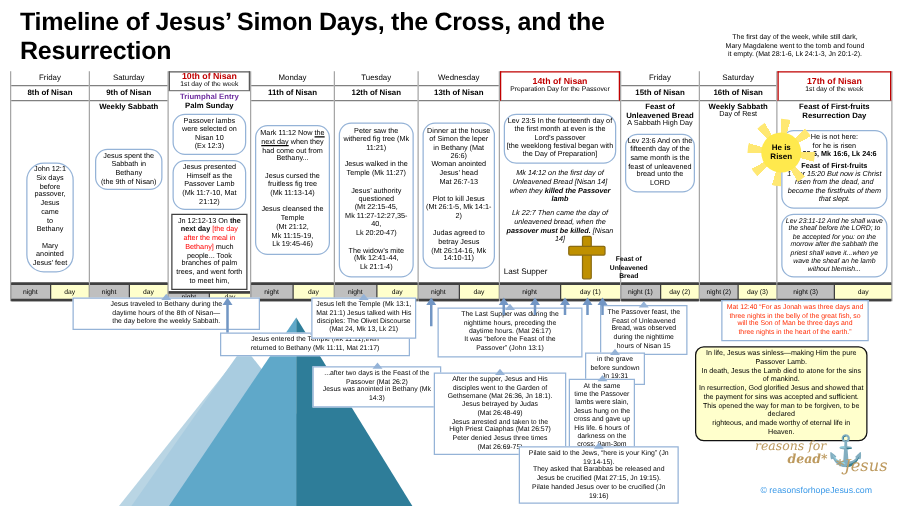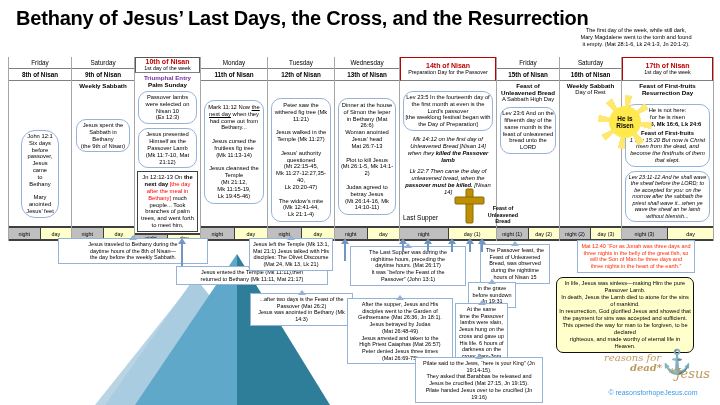--- a/index.html
+++ b/index.html
@@ -94,21 +94,21 @@
   .logo{position:absolute;left:596px;top:350px;width:118px;height:38px;z-index:2;}
   .l1{position:absolute;left:8px;top:2px;font-family:"DejaVu Serif",serif;font-style:italic;font-weight:400;font-size:10px;color:#BD9A5F;}
   .l2{position:absolute;left:34px;top:12px;font-family:"DejaVu Serif",serif;font-style:italic;font-weight:700;font-size:10px;color:#BD9A5F;}
   .anchor{position:absolute;right:22px;top:0px;font-size:24px;line-height:1;color:#C7A86B;}
   .l3{position:absolute;right:4px;top:16px;font-family:"DejaVu Serif",serif;font-style:italic;font-size:13px;color:#BD9A5F;}
   .copyright{position:absolute;left:590px;top:389px;width:126px;font-size:7px;color:#3A99E8;text-align:center;z-index:2;}
 </style>
 </head>
 <body>
 
-<div class="title">Bethany of Jesus’ Last Days, the Cross, and the Resurrection</div>
+<div class="title">Timeline of Jesus’ Simon Days, the Cross, and the Resurrection</div>
 <div class="top-note pre">The first day of the week, while still dark,
 Mary Magdalene went to the tomb and found
 it empty. (Mat 28:1-6, Lk 24:1-3, Jn 20:1-2).</div>
 
 <svg class="mountain" width="245" height="153" viewBox="0 0 245 153">
   <polygon points="90,40 0,153 115,153" fill="#B9D5E4"></polygon>
   <polygon points="100,25 10,153 200,153" fill="#A9CCE0"></polygon>
   <polygon points="142,2 40,153 142,153" fill="#5FA8C9"></polygon>
   <polygon points="142,2 142,153 235,153" fill="#2E7D99"></polygon>
 </svg>

